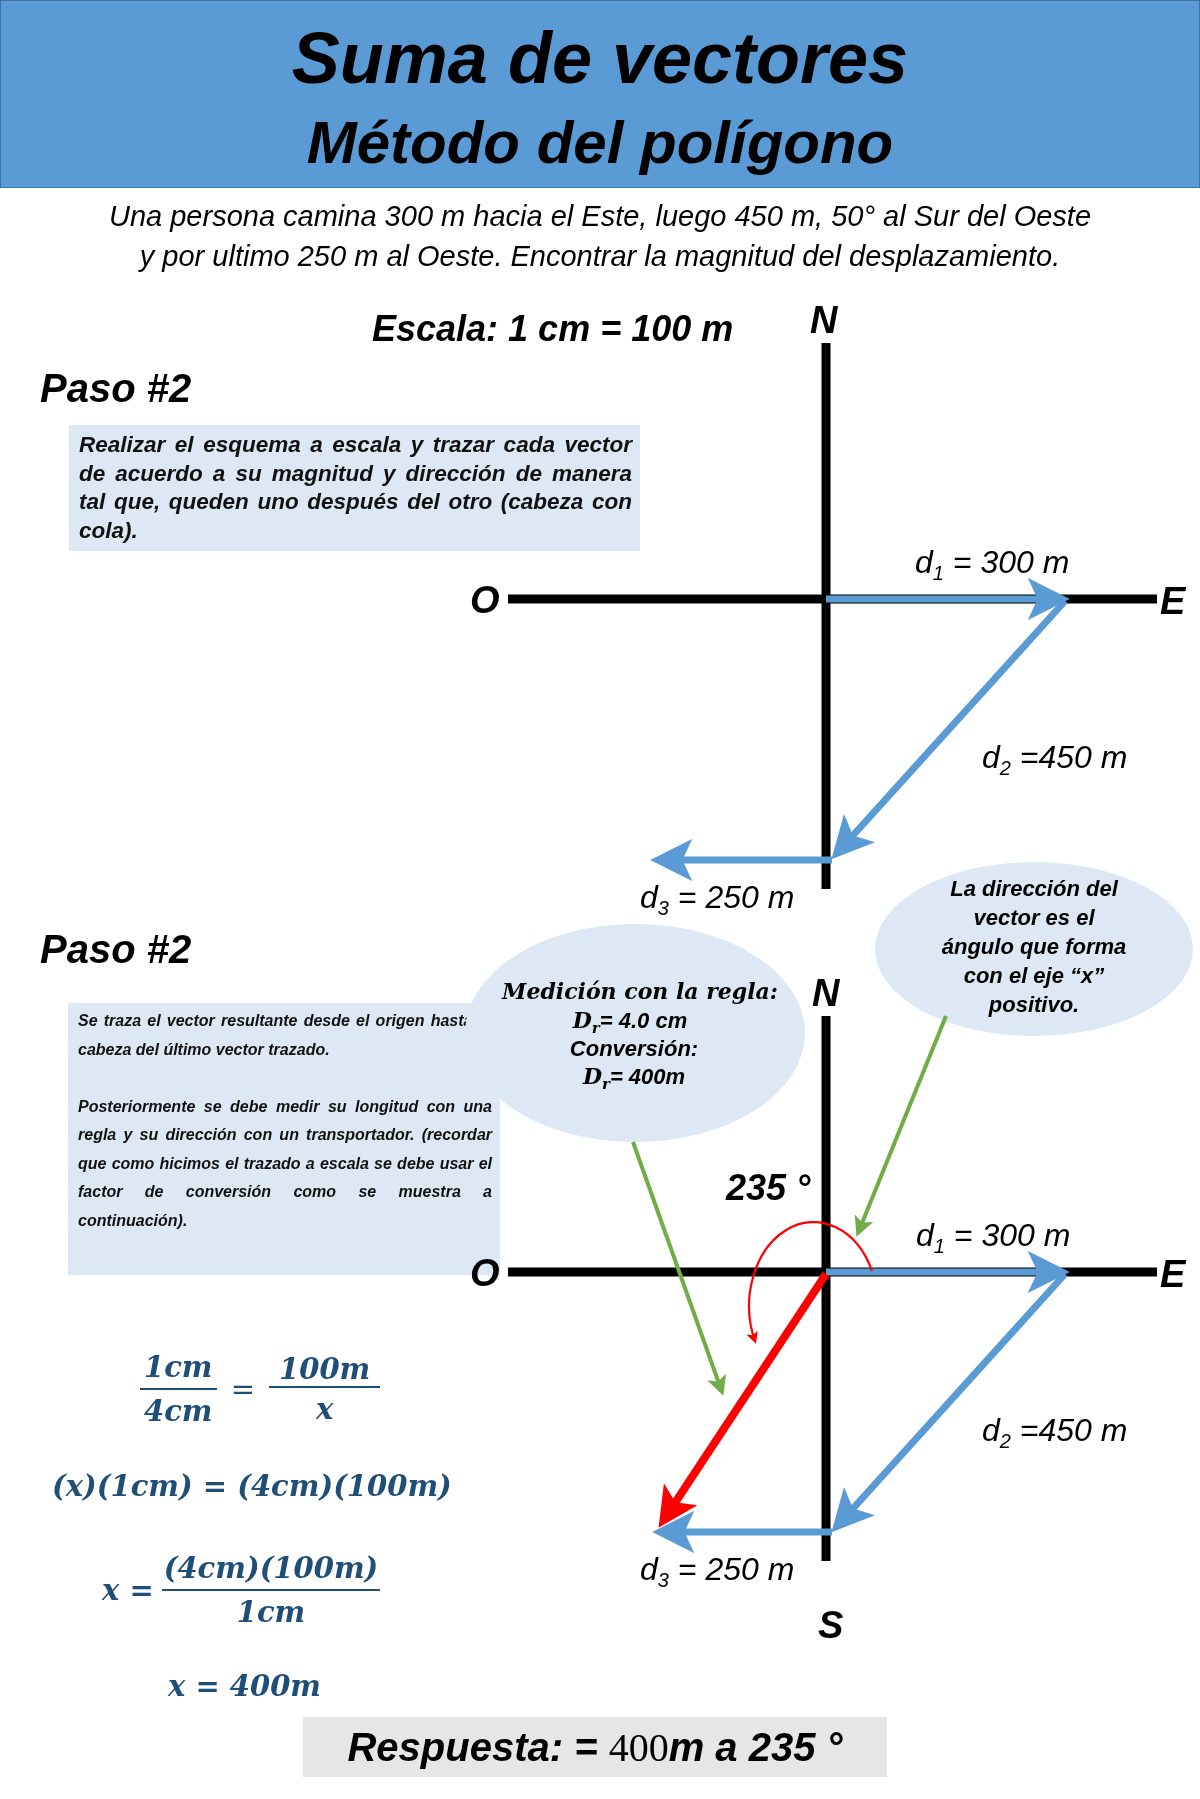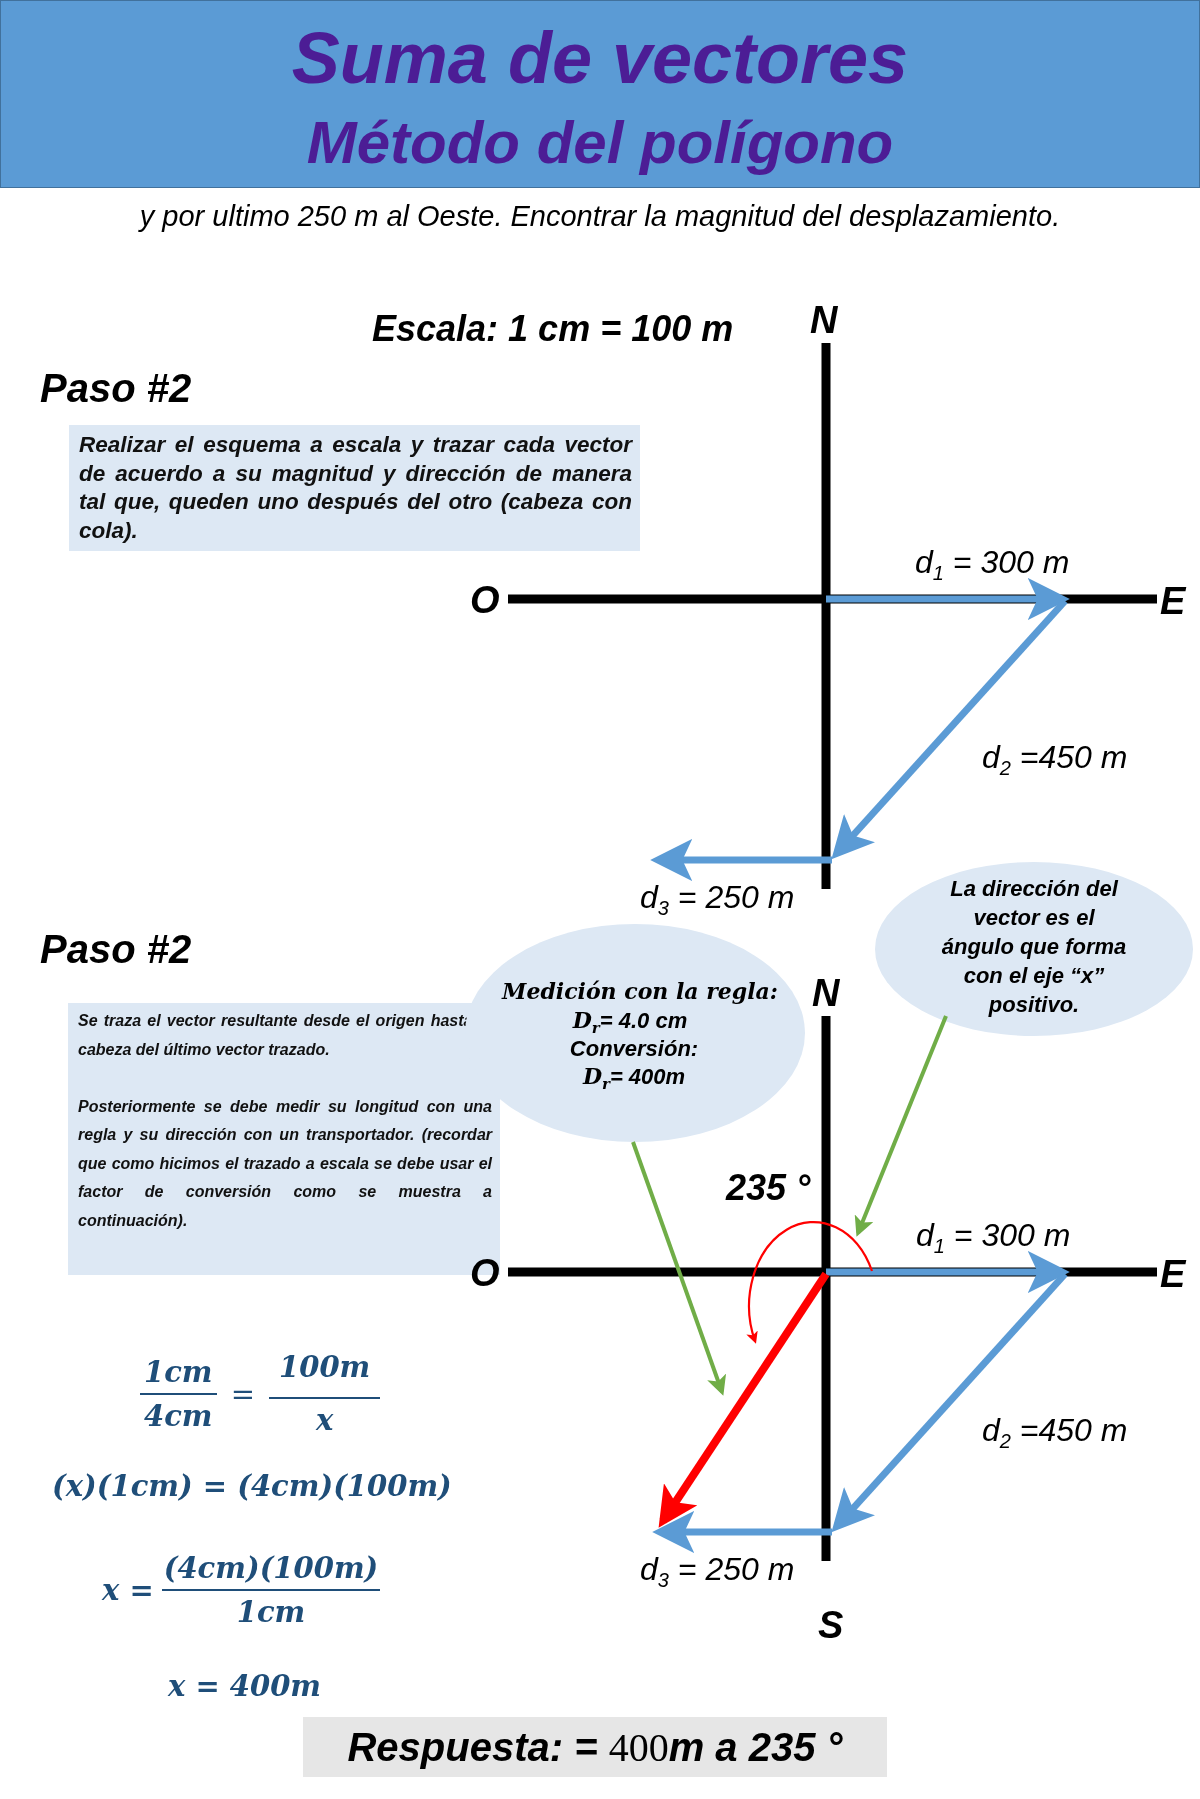--- a/index.html
+++ b/index.html
@@ -1,18 +1,18 @@
 <!DOCTYPE html>
 <html><head>
 <meta charset="utf-8">
 <style>
   html, body { margin: 0; padding: 0; background: #ffffff; }
   body { width: 1200px; height: 1799px; position: relative; overflow: hidden; font-family: "Liberation Sans", sans-serif; }
   .banner { position: absolute; left: 0; top: 0; width: 1198px; height: 186px; background: #5B9BD5; border: 1px solid #41719C; }
-  .banner .t1, .banner .t2 { position: absolute; left: 0; width: 100%; text-align: center; color: #4c1d95; font-weight: bold; font-style: italic; }
+  .banner .t1, .banner .t2 { position: absolute; left: 0; width: 100%; text-align: center; color: #000000; font-weight: bold; font-style: italic; }
   .banner .t1 { top: 12px; font-size: 72px; line-height: 90px; }
   .banner .t2 { top: 102px; font-size: 60px; line-height: 80px; }
   .problem { position: absolute; left: 0; top: 196px; width: 1200px; text-align: center; font-style: italic; font-size: 29px; line-height: 40px; color: #000; }
   .abs { position: absolute; }
   .scale { left: 372px; top: 308px; font-size: 36px; font-weight: bold; font-style: italic; white-space: nowrap; }
   .paso { font-size: 40px; font-weight: bold; font-style: italic; white-space: nowrap; }
   .box { background: #DDE8F4; font-weight: bold; font-style: italic; color: #111; text-align: justify; text-align-last: left; box-sizing: border-box; margin-left: 40px; }
   .box1 { left: 29px; top: 425px; width: 571px; height: 126px; padding: 6px 8px 0 10px; font-size: 22.5px; line-height: 28.5px; }
   .box2 { left: 28px; top: 1003px; width: 432px; height: 272px; padding: 4px 8px 12px 10px; font-size: 16px; line-height: 28.5px; }
   .box2 p { margin: 0; }
@@ -28,20 +28,21 @@
 </style>
 </head>
 <body>
 
 <div class="banner">
   <div class="t1">Suma de vectores</div>
   <div class="t2">Método del polígono</div>
 </div>
 
 <div class="problem">
+  <div>Una persona camina 300 m hacia el Este, luego 450 m, 50° al Sur del Oeste</div>
   <div>y por ultimo 250 m al Oeste. Encontrar la magnitud del desplazamiento.</div>
 </div>
 
 <div class="abs scale">Escala: 1 cm = 100 m</div>
 
 <div class="abs paso" style="left:40px; top:366px;">Paso #2</div>
 <div class="abs box box1">Realizar el esquema a escala y trazar cada vector de acuerdo a su magnitud y dirección de manera tal que, queden uno después del otro (cabeza con cola).</div>
 
 <div class="abs paso" style="left:40px; top:927px;">Paso #2</div>
 <div class="abs box box2">
@@ -49,21 +50,21 @@
   <p>Posteriormente se debe medir su longitud con una regla y su dirección con un transportador. (recordar que como hicimos el trazado a escala se debe usar el factor de conversión como se muestra a continuación).</p>
 </div>
 
 <div class="abs math" style="left:140px; top:1350px; font-size:29px;">
   <span class="frac">
     <span class="num">1cm</span>
     <span class="den">4cm</span>
   </span>
   <span style="font-style:normal; font-weight:normal; margin:0 4px; vertical-align:middle;">=</span>
   <span class="frac">
-    <span class="num" style="padding:0 10px 13px 10px;">100m</span>
+    <span class="num" style="padding:0 10px 0 10px;">100m</span>
     <span class="den">x</span>
   </span>
 </div>
 
 <div class="abs math" style="left:52px; top:1469px; font-size:29px; white-space:nowrap;text-align:right;">(x)(1cm) = (4cm)(100m)</div>
 
 <div class="abs math" style="left:102px; top:1551px; font-size:29px; white-space:nowrap; display:flex; align-items:center;">
   <span style="margin-right:8px;">x =</span>
   <span class="frac">
     <span class="num" style="padding:0 2px 4px 2px;">(4cm)(100m)</span>

